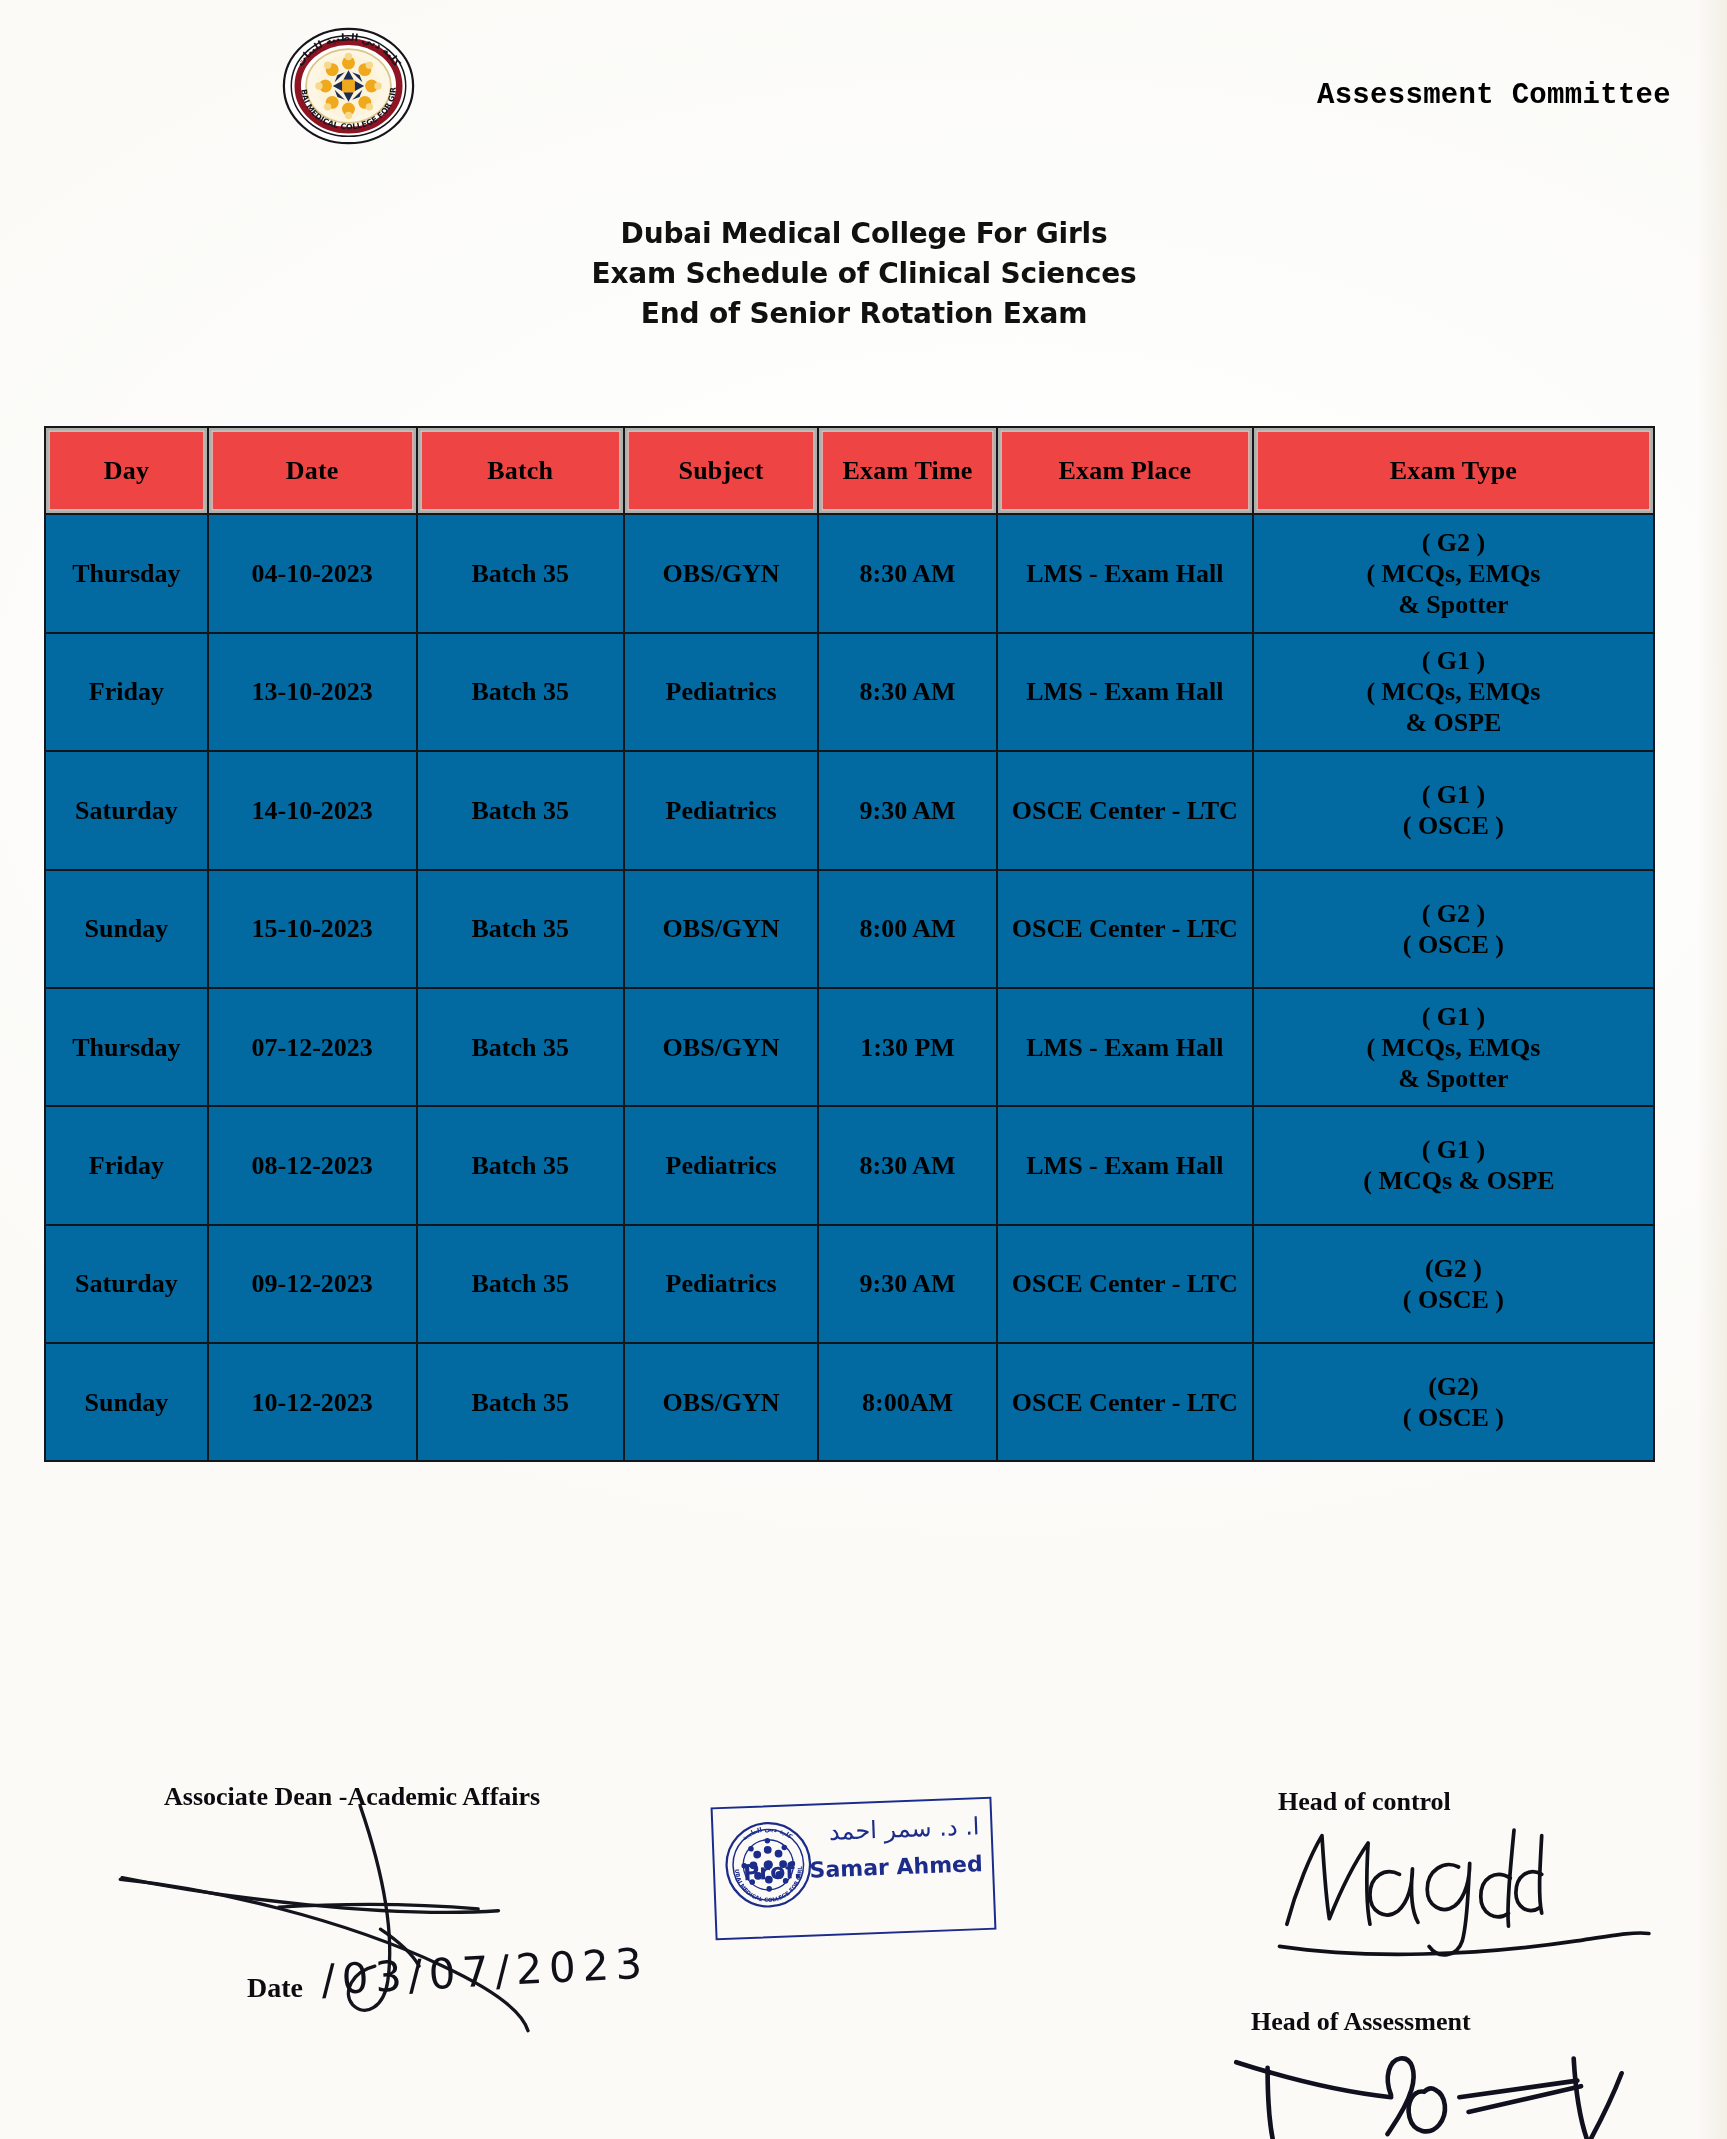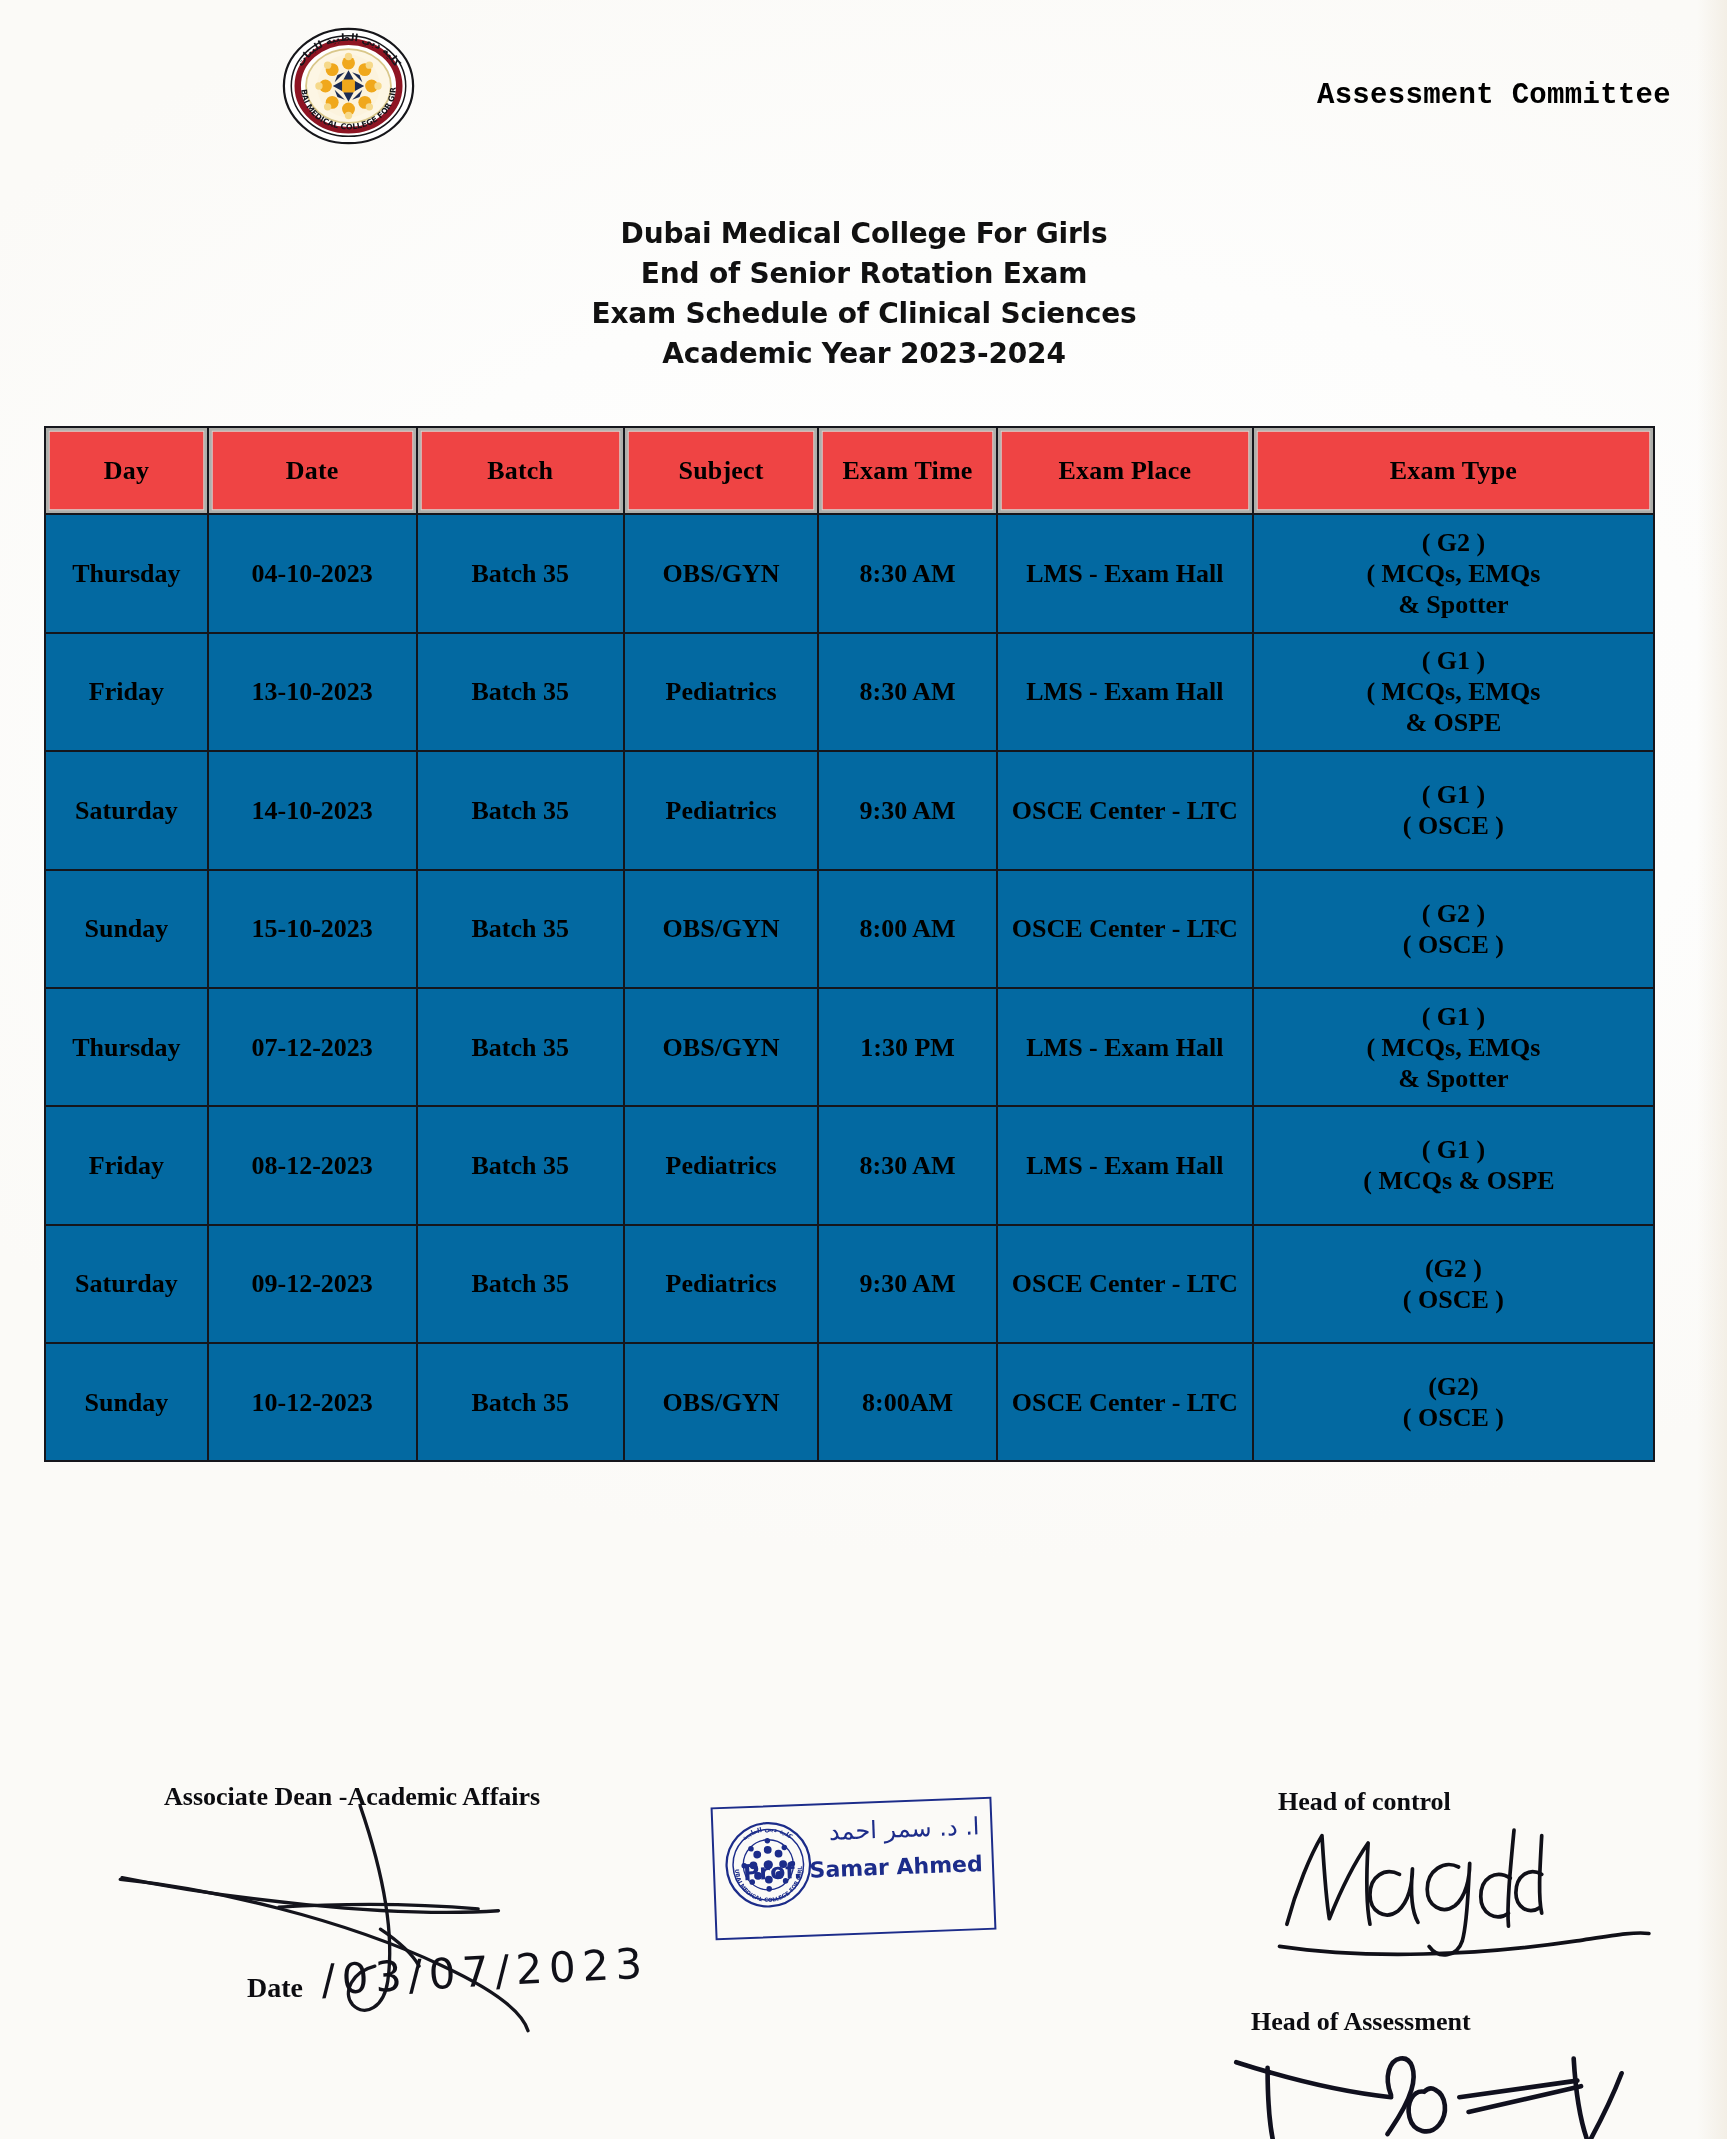--- a/index.html
+++ b/index.html
@@ -262,23 +262,22 @@
           </g>
         </g>
       </g>
     </svg>
   </div>
 
   <div id="assessment-committee">Assessment Committee</div>
 
   <div id="title-block">
     <div class="tline">Dubai Medical College For Girls</div>
+    <div class="tline">Exam Schedule of Clinical Sciences</div>
     <div class="tline">End of Senior Rotation Exam</div>
-    <div class="tline">Exam Schedule of Clinical Sciences</div>
-    <div class="tline">Academic Year 2023-2024</div>
   </div>
 
   <div id="schedule-wrap">
     <table id="schedule">
       <colgroup>
         <col class="c-day">
           <col class="c-date">
           <col class="c-batch">
           <col class="c-subj">
         <col class="c-time">

